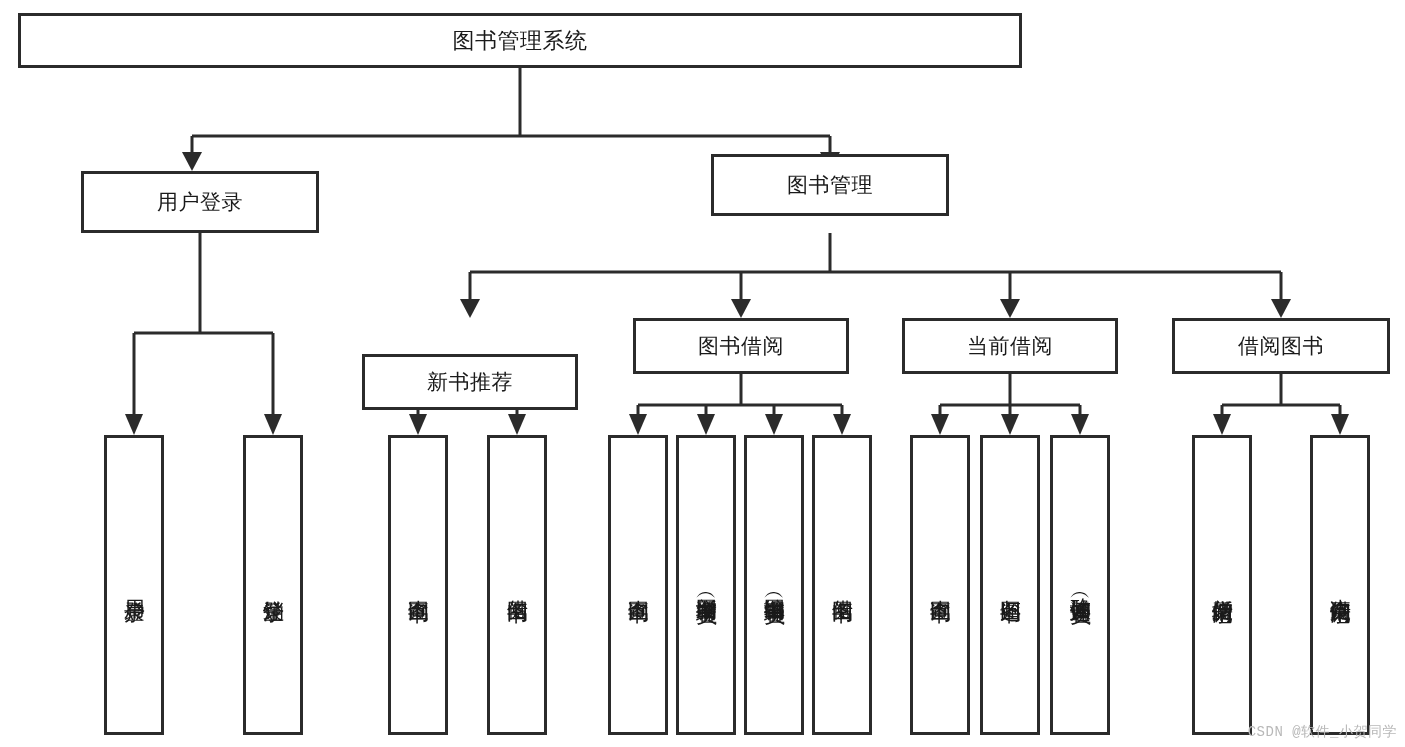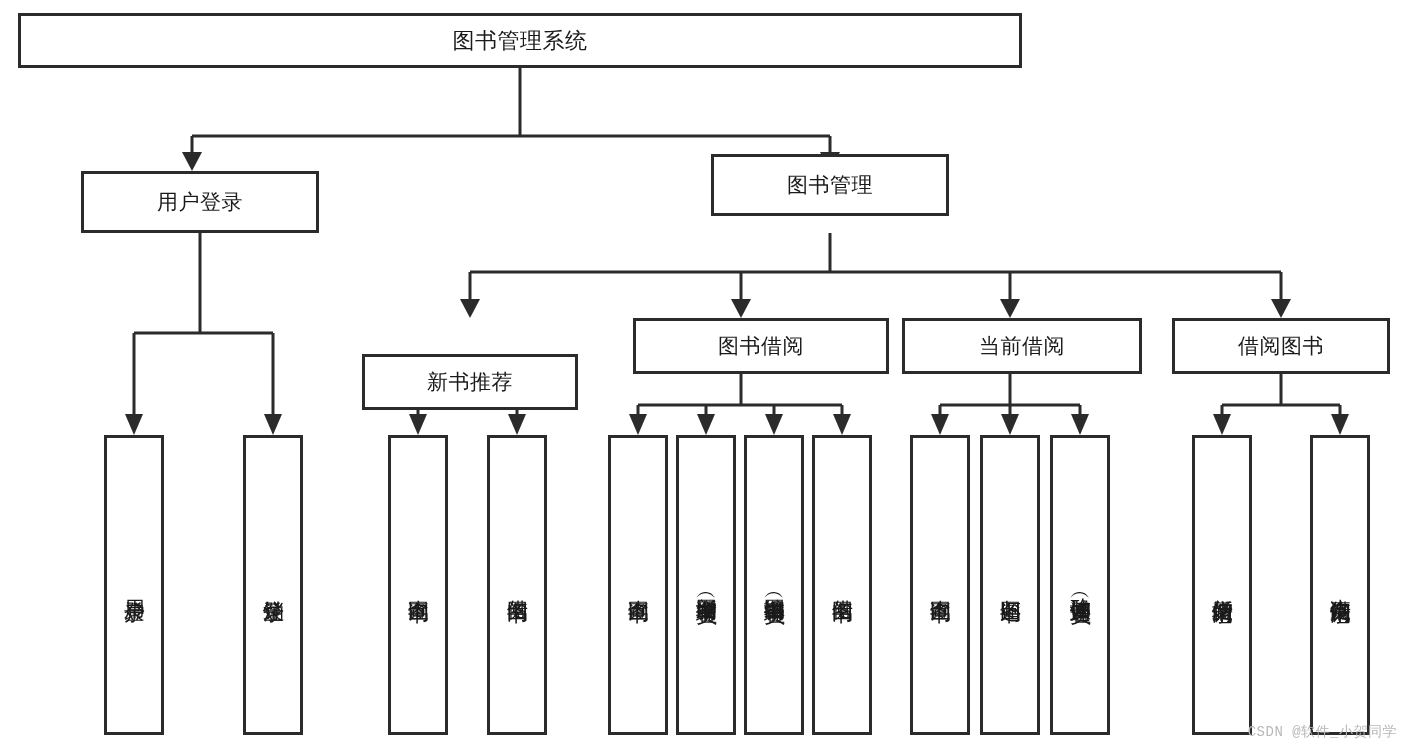--- a/index.html
+++ b/index.html
@@ -154,24 +154,24 @@
   <div class="node h" style="left:81px; top:171px; width:238px; height:62px;">
     <span>用户登录</span>
   </div>
   <div class="node h" style="left:711px; top:154px; width:238px; height:62px;">
     <span>图书管理</span>
   </div>
 
   <div class="node h" style="left:362px; top:318px; width:216px; height:56px;margin-top:36px;">
     <span>新书推荐</span>
   </div>
-  <div class="node h" style="left:633px; top:318px; width:256px; height:56px;">
+  <div class="node h" style="left:633px; top:318px; width:216px; height:56px;">
     <span>图书借阅</span>
   </div>
-  <div class="node h" style="left:902px; top:318px; width:240px; height:56px;">
+  <div class="node h" style="left:902px; top:318px; width:216px; height:56px;">
     <span>当前借阅</span>
   </div>
   <div class="node h" style="left:1172px; top:318px; width:218px; height:56px;">
     <span>借阅图书</span>
   </div>
 
   <div class="node v" style="left:104px; top:435px; width:60px; height:300px;">
     <span class="vtext">用户登录</span>
   </div>
   <div class="node v" style="left:243px; top:435px; width:60px; height:300px;">

